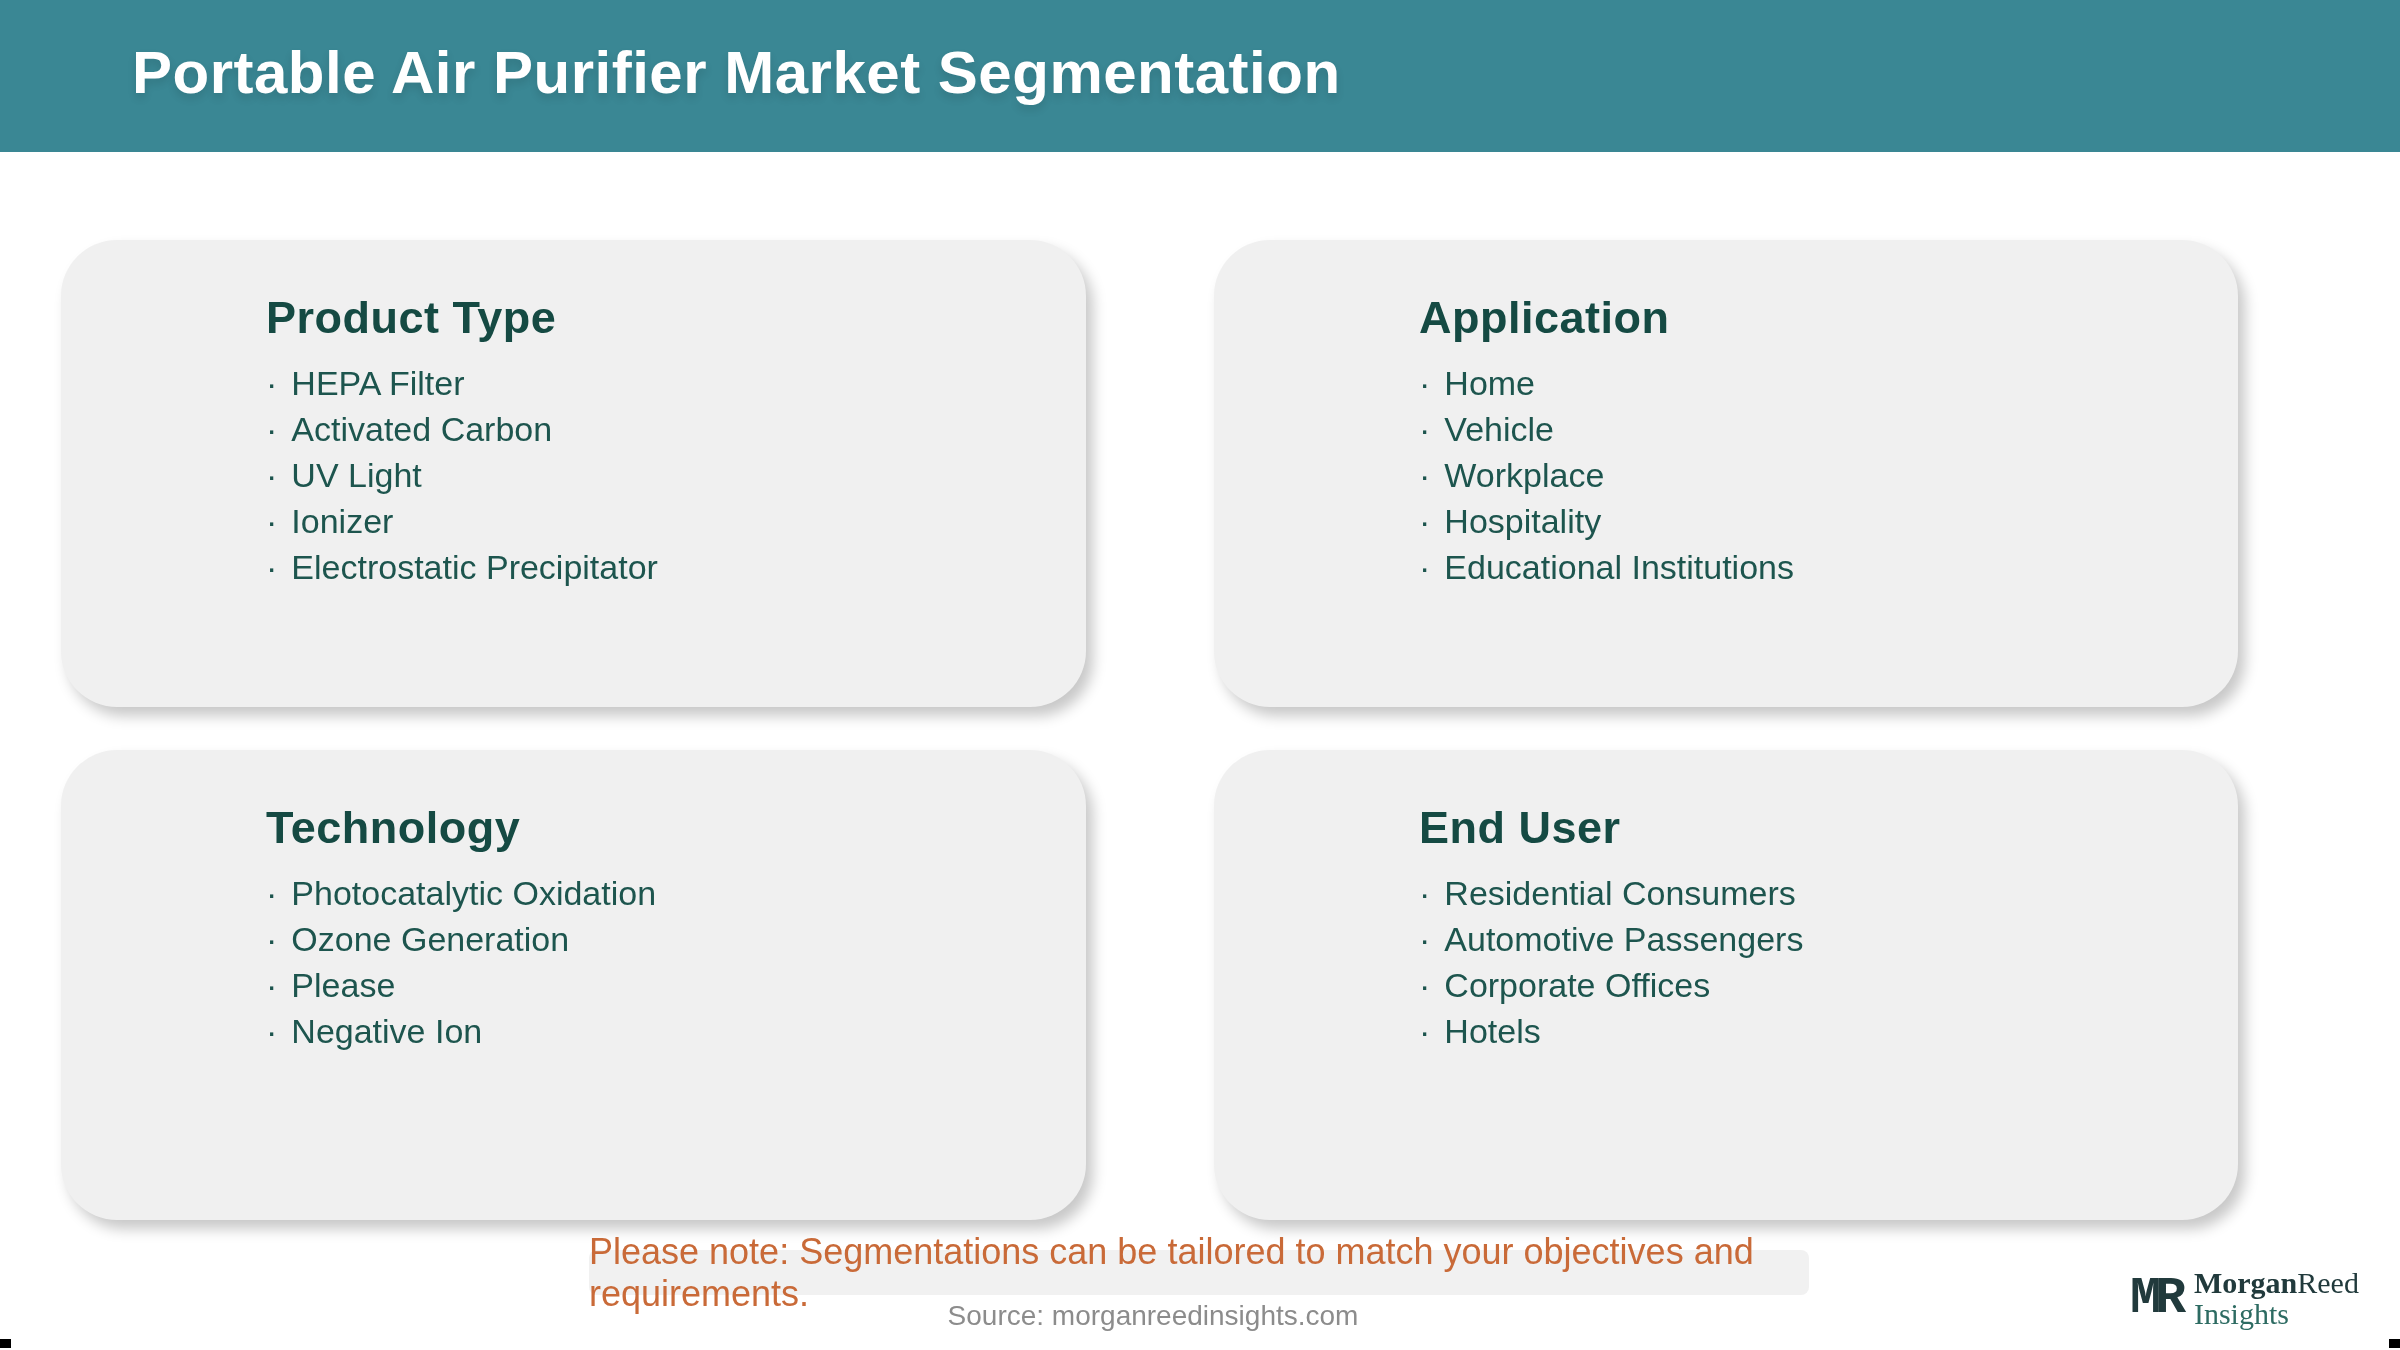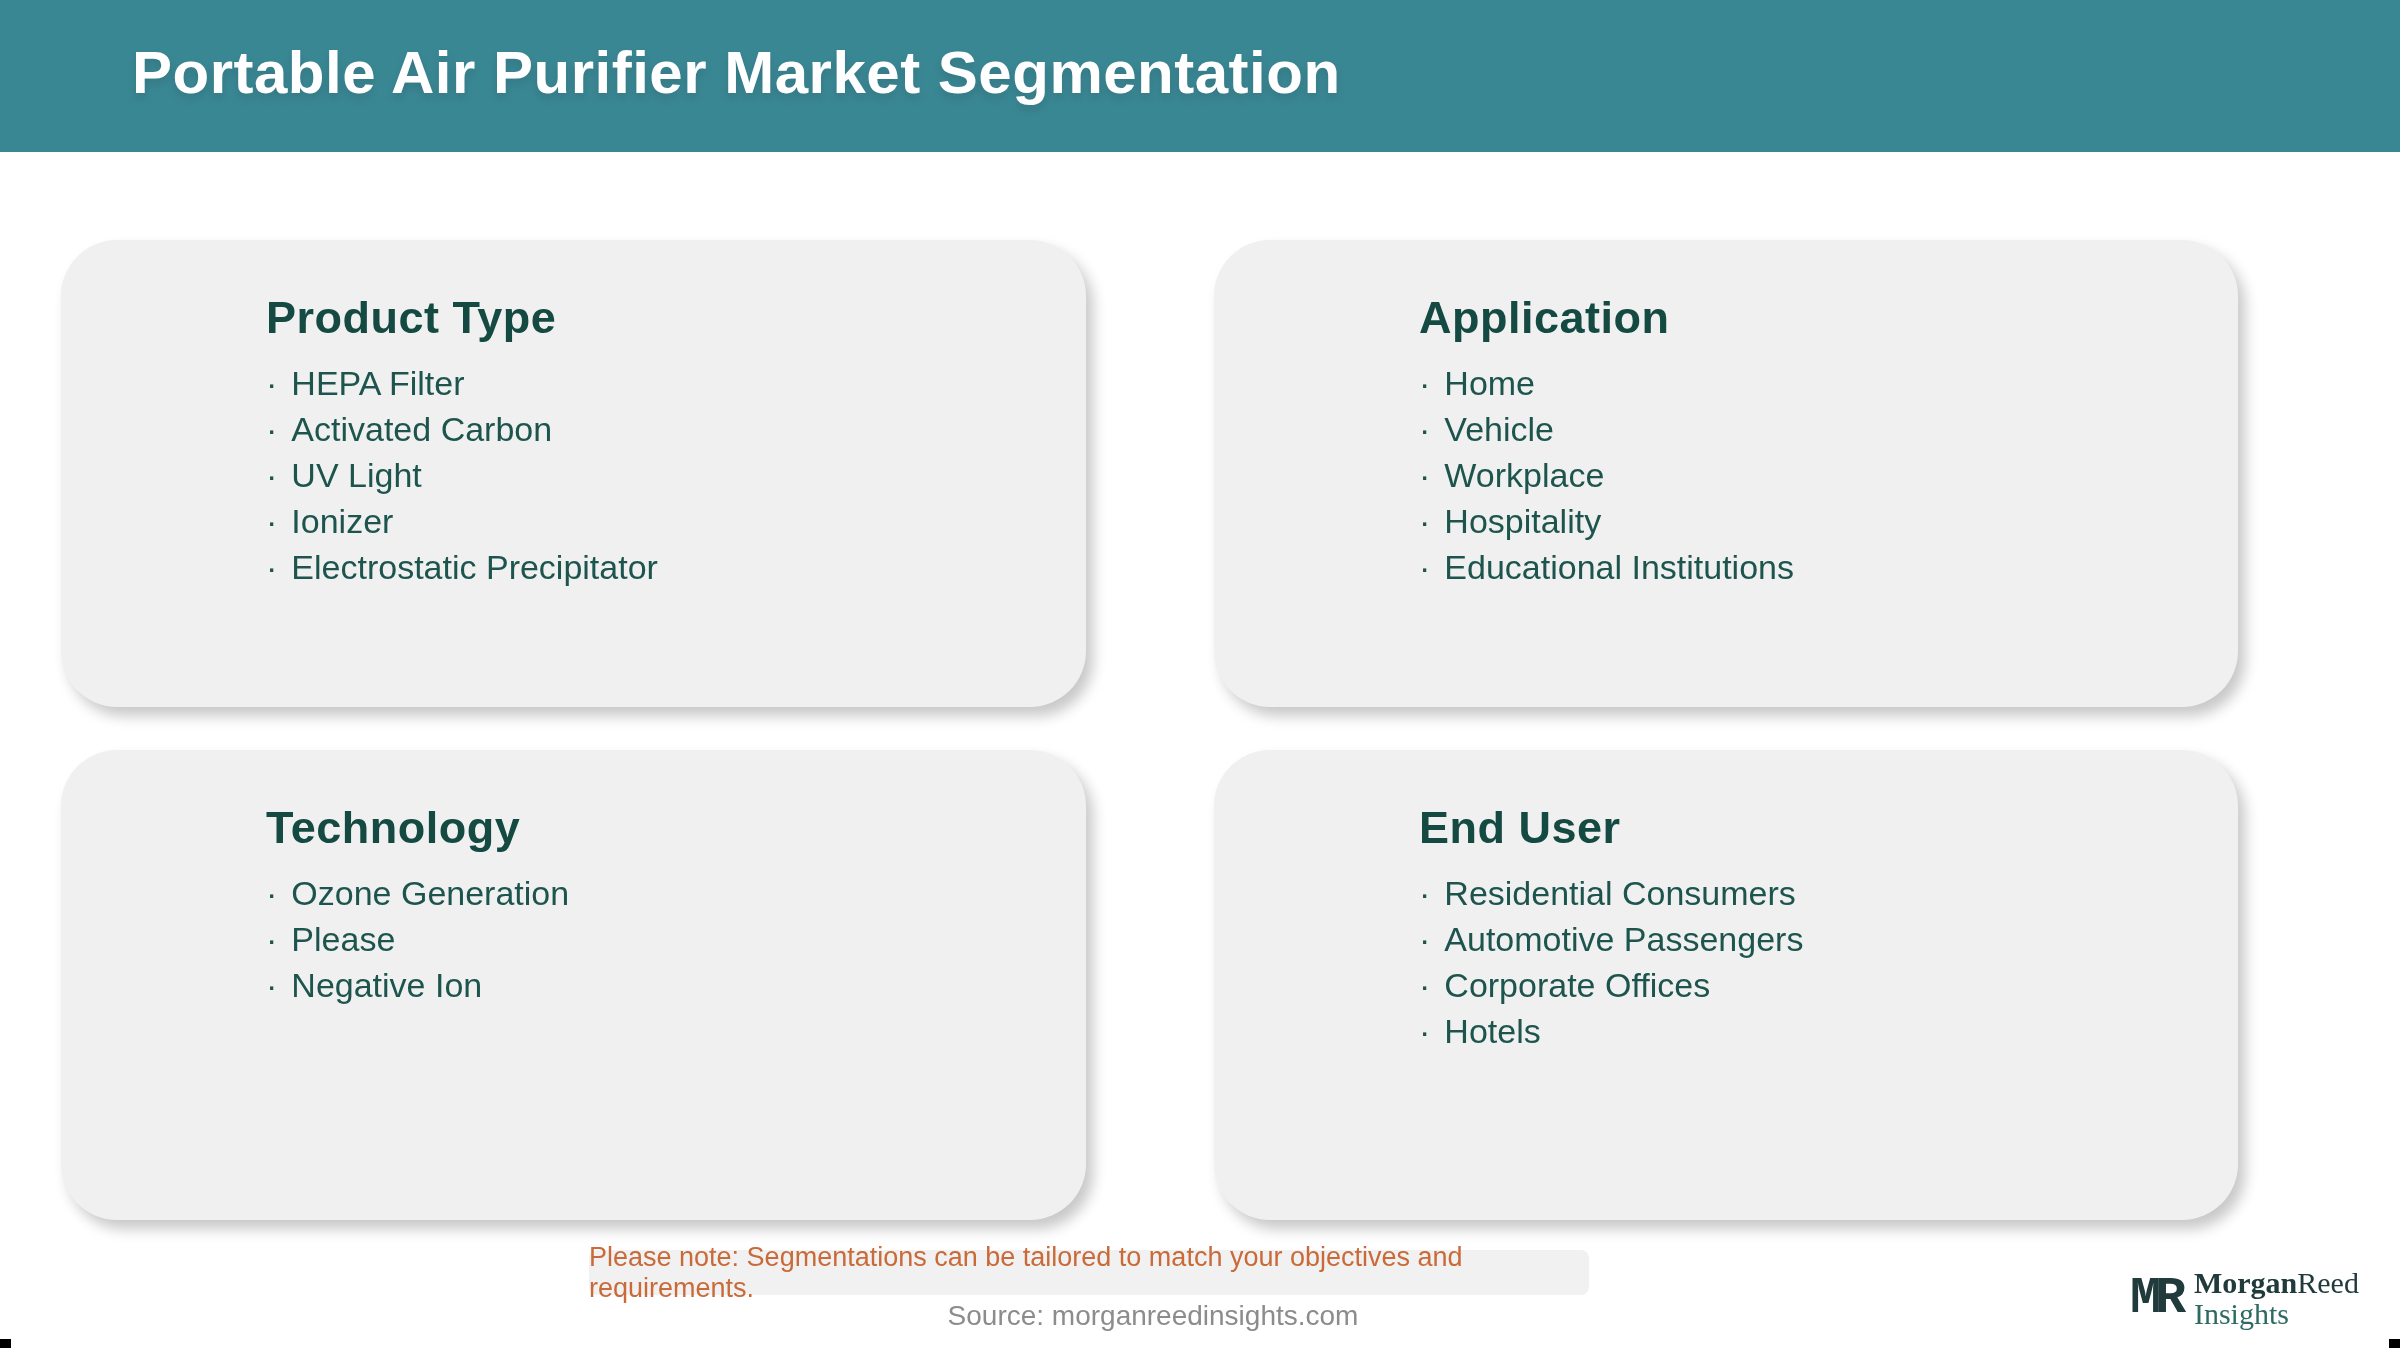--- a/index.html
+++ b/index.html
@@ -66,25 +66,25 @@
     font-size:34px;
     line-height:46px;
     color:var(--item_text);
     white-space:nowrap;
   }
   .bullet{
     display:inline-block;
     margin-right:14px;
   }
   .note{
-    position:absolute;left:589px;top:1250px;width:1000px;height:45px;
+    position:absolute;left:589px;top:1250px;width:1220px;height:45px;
     background:var(--note_bg);
     border-radius:8px;
     display:flex;align-items:center;justify-content:center;
-    font-size:27px;
+    font-size:36px;
     color:var(--note_text);
   }
   .source{
     position:absolute;left:1153px;top:1300px;
     transform:translateX(-50%);
     font-size:28px;
     color:var(--source_text);
     white-space:nowrap;
   }
   .logo{
@@ -144,20 +144,21 @@
           <li><span class="bullet">·</span><span>Vehicle</span></li>
           <li><span class="bullet">·</span><span>Workplace</span></li>
           <li><span class="bullet">·</span><span>Hospitality</span></li>
           <li><span class="bullet">·</span><span>Educational Institutions</span></li>
         </ul>
     </section>
 
     <section class="card">
       <h2 class="card-title">Technology</h2>
       <ul class="card-items">
+          <li><span class="bullet">·</span><span>Photocatalytic Oxidation</span></li>
           <li><span class="bullet">·</span><span>Ozone Generation</span></li>
           <li><span class="bullet">·</span><span>Please</span></li>
           <li><span class="bullet">·</span><span>Negative Ion</span></li>
         </ul>
     </section>
 
     <section class="card">
       <h2 class="card-title">End User</h2>
       <ul class="card-items">
           <li><span class="bullet">·</span><span>Residential Consumers</span></li>

